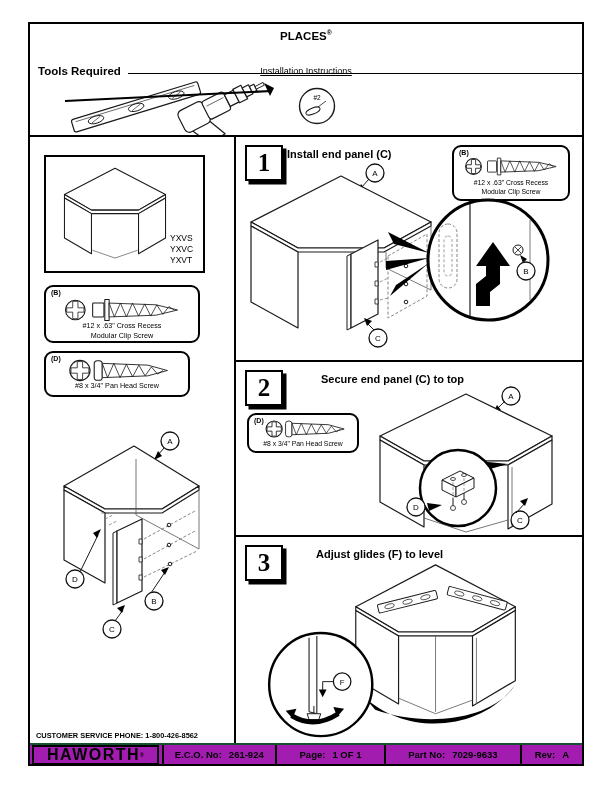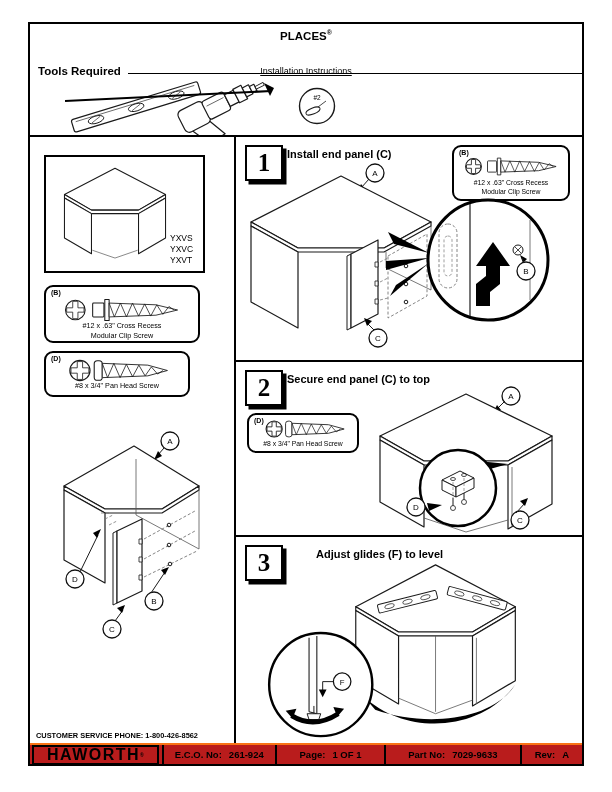--- a/index.html
+++ b/index.html
@@ -16,22 +16,22 @@
   .numbox{width:34px;height:32px;background:#fff;border:2px solid #000;
           box-shadow:3.5px 3.5px 0 0 #000;display:flex;align-items:center;justify-content:center;
           font-family:"Liberation Serif",serif;font-size:25px;font-weight:bold;}
   .steptitle{font-size:11px;font-weight:bold;white-space:nowrap;}
   .hwbox{position:absolute;background:#fff;border:2px solid #000;border-radius:9px;}
   .hwtag{position:absolute;left:5px;top:2px;font-size:7px;font-weight:bold;}
   .hwcap{position:absolute;left:0;right:0;text-align:center;font-size:7.2px;line-height:1.35;}
   .hwcap.sm{font-size:6.8px;}
   .models{font-size:8.5px;line-height:1.3;}
   .phone{font-size:7.4px;font-weight:bold;white-space:nowrap;}
-  .footer{position:absolute;left:0;top:719px;width:552px;height:21px;border-top:2px solid #f97316;
-          display:flex;box-sizing:border-box;background:#b91c1c;}
+  .footer{position:absolute;left:0;top:719px;width:552px;height:21px;border-top:2px solid #14532d;
+          display:flex;box-sizing:border-box;background:#a21caf;}
   .fcell{display:flex;align-items:center;justify-content:center;border-right:2px solid #000;
          font-size:9.5px;font-weight:bold;white-space:nowrap;box-sizing:border-box;height:100%;}
   .fcell:last-child{border-right:none;}
   .fval{margin-left:7px;}
   .logobox{flex:1;margin:1px 3px 1px 2px;border:2px solid #000;display:flex;align-items:center;justify-content:center;overflow:hidden;}
   .logo{font-size:16px;font-weight:bold;letter-spacing:1.5px;line-height:1;}
   svg{display:block;}
   svg text{font-family:"Liberation Sans",sans-serif;}
   .ln{fill:#fff;stroke:#1a1a1a;stroke-width:1.2;stroke-linejoin:round;}
   .ln2{fill:none;stroke:#1a1a1a;stroke-width:1;}
@@ -239,21 +239,21 @@
       <circle class="callout" cx="290" cy="109" r="9"></circle>
       <text class="clabel" x="290" y="112">B</text>
       <polygon class="blk" points="284,93 287,101 291,97"></polygon>
       <line class="ln2" x1="288" y1="101" x2="286" y2="96"></line>
     </g>
   </svg>
 
   <div class="hline" style="left:204px;top:336px;width:348px;height:2px;"></div>
 
   <div class="abs numbox" style="left:215px;top:346px;">2</div>
-  <div class="abs steptitle" style="left:257px;top:349px;">Secure end panel (C) to top</div>
+  <div class="abs steptitle" style="left:257px;top:349px;padding-left:34px;">Secure end panel (C) to top</div>
 
   <div class="hwbox" style="left:217px;top:389px;width:108px;height:36px;">
     <div class="hwtag">(D)</div>
     <svg class="abs" style="left:14px;top:4px;" width="88" height="20" viewBox="0 0 120 28">
       <circle class="ln" cx="14" cy="14" r="11.3" style="stroke-width:1.5"></circle>
       <path class="ln" d="M11,4 L17,4 L17,11 L24,11 L24,17 L17,17 L17,24 L11,24 L11,17 L4,17 L4,11 L11,11 Z"></path>
       <rect class="ln" x="30" y="3" width="9" height="22" rx="3.5"></rect>
       <path class="ln" d="M39,6 L90,8 L112,14 L90,20 L39,22 Z"></path>
       <polyline class="ln2" points="39,6 45,22 52,6 59,22 66,7 73,21 80,8 87,20 94,10 101,18 107,14"></polyline>
     </svg>

